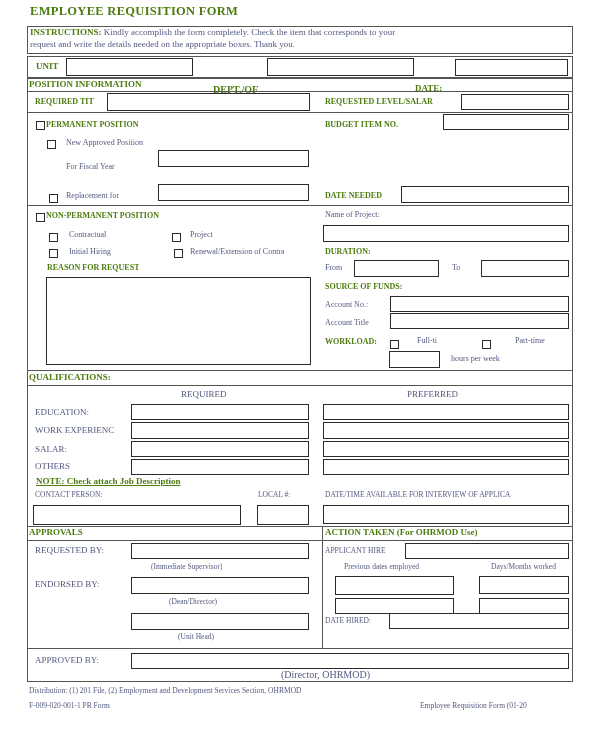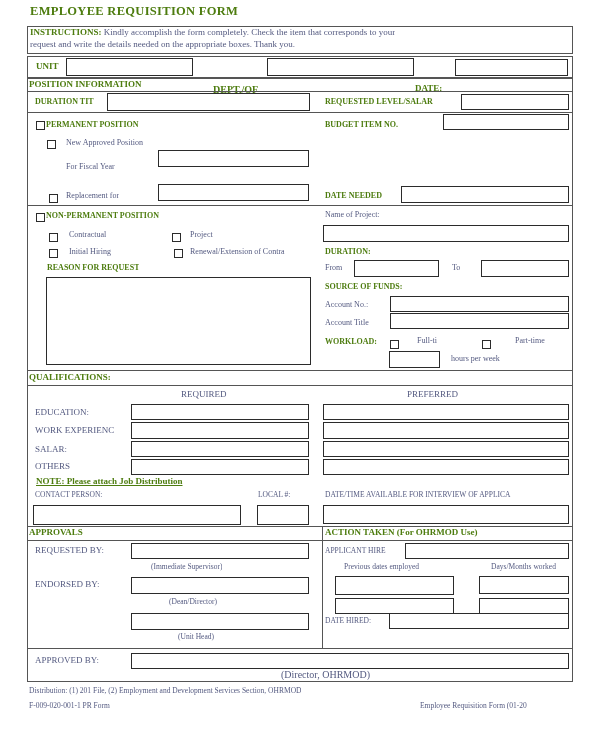--- a/index.html
+++ b/index.html
@@ -32,21 +32,21 @@
 <div class="t bold" style="left:213px;top:62px;font-size:10px;margin-top:23px;">DEPT./OF</div>
 <div class="box" style="left:267px;top:58px;width:147px;height:18px;"></div>
 <div class="t bold" style="left:415px;top:62px;font-size:9px;margin-top:22px;">DATE:</div>
 <div class="box" style="left:455px;top:59px;width:113px;height:17px;"></div>
 
 <div class="frame" style="left:27px;top:78px;width:546px;height:604px;"></div>
 
 <div class="t bold" style="left:29px;top:80px;font-size:9px;">POSITION INFORMATION</div>
 <div class="hline" style="left:27px;top:91px;width:546px;"></div>
 
-<div class="t bold" style="left:35px;top:98px;font-size:8px;">DURATION TIT</div>
+<div class="t bold" style="left:35px;top:98px;font-size:8px;">REQUIRED TIT</div>
 <div class="box" style="left:107px;top:93px;width:203px;height:18px;"></div>
 <div class="t bold" style="left:325px;top:98px;font-size:8px;width:137px;">REQUESTED LEVEL/SALAR</div>
 <div class="box" style="left:461px;top:94px;width:108px;height:16px;"></div>
 <div class="hline" style="left:27px;top:112px;width:546px;"></div>
 
 <div class="cb" style="left:36px;top:121px;"></div>
 <div class="t bold" style="left:46px;top:121px;font-size:8px;text-align:right;">PERMANENT POSITION</div>
 <div class="cb" style="left:47px;top:140px;"></div>
 <div class="t lbl" style="left:66px;top:139px;font-size:8px;">New Approved Position</div>
 <div class="t lbl" style="left:66px;top:163px;font-size:8px;">For Fiscal Year</div>
@@ -110,21 +110,21 @@
 <div class="box" style="left:323px;top:422px;width:246px;height:17px;"></div>
 
 <div class="t lbl" style="left:35px;top:445px;font-size:9px;">SALAR:</div>
 <div class="box" style="left:131px;top:441px;width:178px;height:16px;"></div>
 <div class="box" style="left:323px;top:441px;width:246px;height:16px;"></div>
 
 <div class="t lbl" style="left:35px;top:462px;font-size:9px;">OTHERS</div>
 <div class="box" style="left:131px;top:459px;width:178px;height:16px;"></div>
 <div class="box" style="left:323px;top:459px;width:246px;height:16px;"></div>
 
-<div class="t bold" style="left:36px;top:477px;font-size:9px;text-decoration:underline;">NOTE: Please attach Job Distribution</div>
+<div class="t bold" style="left:36px;top:477px;font-size:9px;text-decoration:underline;">NOTE: Check attach Job Description</div>
 <div class="t lbl" style="left:35px;top:491px;font-size:7.5px;">CONTACT PERSON:</div>
 <div class="t lbl" style="left:258px;top:491px;font-size:7.5px;text-align:right;">LOCAL #:</div>
 <div class="t lbl" style="left:325px;top:491px;font-size:7.5px;width:246px;">DATE/TIME AVAILABLE FOR INTERVIEW OF APPLICA</div>
 <div class="box" style="left:33px;top:505px;width:208px;height:20px;"></div>
 <div class="box" style="left:257px;top:505px;width:52px;height:20px;"></div>
 <div class="box" style="left:323px;top:505px;width:246px;height:19px;"></div>
 
 <div class="hline" style="left:27px;top:526px;width:546px;"></div>
 
 <div class="vline" style="left:322px;top:526px;height:122px;"></div>

